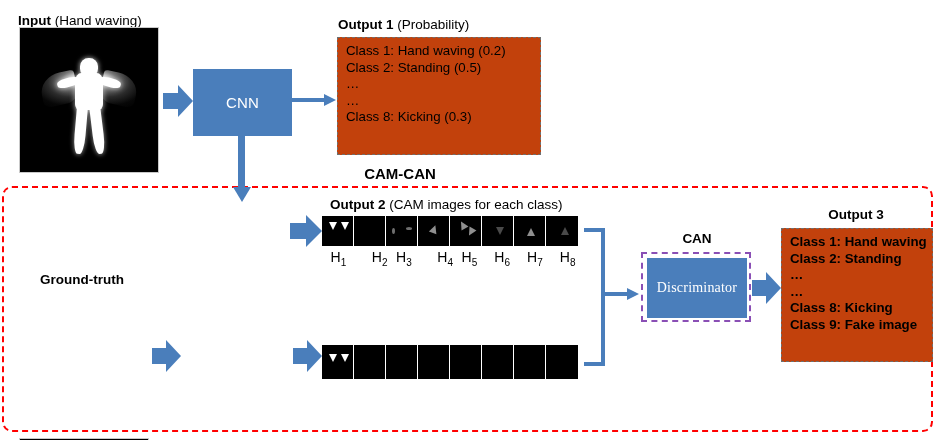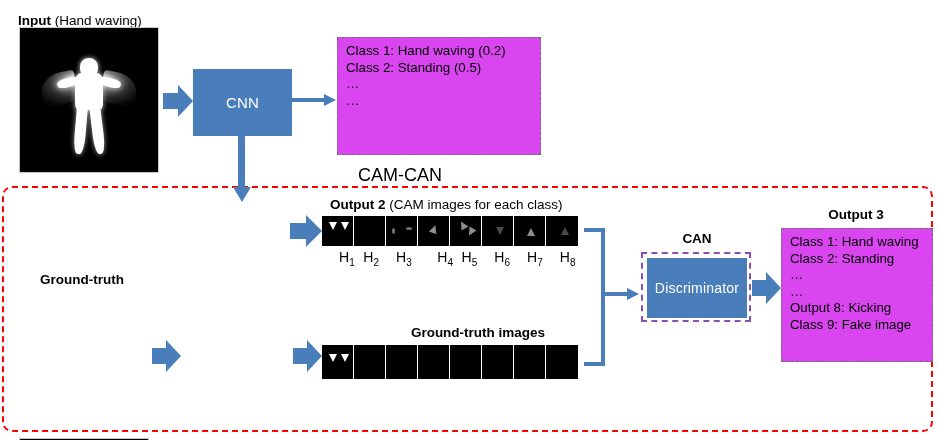--- a/index.html
+++ b/index.html
@@ -14,21 +14,21 @@
   .lbl .n{font-weight:normal;}
   .center{text-align:center;}
 
   
   .pbox{background:#4a7ebb;border:1px solid #4a7ebb;display:flex;
         align-items:center;justify-content:center;color:#ffffff;
         font-size:15px;letter-spacing:.2px;}
   .pbox.small{font-size:14px;}
 
   
-  .dbox{border:1.4px dashed #6f6f6f;background:#d946ef;box-sizing:border-box;
+  .dbox{border:1.4px dashed #6f6f6f;background:#c2410c;box-sizing:border-box;
         padding:5px 7px 5px 8px;}
   .dbox .row{font-size:13.3px;line-height:16.6px;white-space:nowrap;}
   .dbox .dots{letter-spacing:1px;}
 
   
   .camcan-frame{border:2.2px dashed #ff0000;border-radius:10px;box-sizing:border-box;}
   .can-frame{border:2.2px dashed #8a4fb5;box-sizing:border-box;}
 
   
   .imgframe{background:#000;border:1px solid #c9c9c9;box-sizing:border-box;
@@ -72,21 +72,21 @@
   .fatarrow .head{position:absolute;width:0;height:0;}
   .thinarrow .shaft{position:absolute;background:#4a7ebb;}
   .thinarrow .head{position:absolute;width:0;height:0;}
 </style>
 </head>
 <body>
 
 <div class="stage">
 
   <div class="abs camcan-frame" style="left:2px;top:186px;width:931px;height:246px;"></div>
-  <div class="abs lbl center" style="left:340px;top:165px;width:120px;font-weight:normal;font-size:18px;">CAM-CAN</div>
+  <div class="abs lbl center" style="left:340px;top:165px;width:120px;font-weight:bold;font-size:15px;">CAM-CAN</div>
 
   <div class="abs lbl" style="left:18px;top:13px;">
     <b>Input</b><span class="n"> (Hand waving)</span>
   </div>
   <div class="abs imgframe" style="left:19px;top:27px;width:140px;height:146px;">
     <div class="mh">
       <div class="wingL"></div>
       <div class="wingR"></div>
       <div class="armL"></div>
       <div class="armR"></div>
@@ -107,25 +107,29 @@
   <div class="thinarrow" style="position:absolute;left:290px;top:94px;width:48px;height:12px;">
     <div class="shaft" style="left:0;top:4px;width:36px;height:4px;"></div>
     <div class="head" style="left:34px;top:0;border-top:6px solid transparent;border-bottom:6px solid transparent;border-left:12px solid #4a7ebb;"></div>
   </div>
 
   <div class="thinarrow" style="position:absolute;left:233px;top:134px;width:18px;height:70px;">
     <div class="shaft" style="left:5px;top:0;width:7px;height:56px;"></div>
     <div class="head" style="left:0;top:53px;border-left:9px solid transparent;border-right:9px solid transparent;border-top:15px solid #4a7ebb;"></div>
   </div>
 
+  <div class="abs lbl" style="left:338px;top:17px;">
+    <b>Output 1</b><span class="n"> (Probability)</span>
+  </div>
   <div class="abs dbox" style="left:337px;top:37px;width:204px;height:118px;">
     <div class="row">Class 1: Hand waving (0.2)</div>
     <div class="row">Class 2: Standing (0.5)</div>
     <div class="row dots">…</div>
     <div class="row dots">…</div>
+    <div class="row">Class 8: Kicking (0.3)</div>
   </div>
 
 
   <div class="fatarrow" style="left:290px;top:215px;width:32px;height:32px;">
     <div class="shaft" style="left:0;top:8px;width:18px;height:16px;"></div>
     <div class="head" style="left:16px;top:0;border-top:16px solid transparent;border-bottom:16px solid transparent;border-left:16px solid #4a7ebb;"></div>
   </div>
 
   <div class="abs lbl" style="left:330px;top:197px;">
     <b>Output 2</b><span class="n"> (CAM images for each class)</span>
@@ -153,24 +157,24 @@
     </div>
     <div class="tile" style="width:32px;height:30px;border-right:1px solid #fff;">
       <span class="hand dim" style="left:13px;top:12px;transform:rotate(180deg);"></span>
     </div>
     <div class="tile" style="width:32px;height:30px;">
       <span class="hand faint" style="left:15px;top:11px;transform:rotate(180deg);"></span>
     </div>
   </div>
 
   <div class="abs" style="left:322px;top:249px;width:262px;height:20px;display:flex;">
+    <div style="width:33px;text-align:center;font-size:14px;">
+      <span>H</span><sub style="font-size:10px;">1</sub>
+    </div>
     <div style="width:33px;text-align:right;font-size:14px;">
-      <span>H</span><sub style="font-size:10px;">1</sub>
-    </div>
-    <div style="width:33px;text-align:center;font-size:14px;">
       <span>H</span><sub style="font-size:10px;">2</sub>
     </div>
     <div style="width:33px;text-align:center;font-size:14px;">
       <span>H</span><sub style="font-size:10px;">3</sub>
     </div>
     <div style="width:33px;text-align:right;font-size:14px;">
       <span>H</span><sub style="font-size:10px;">4</sub>
     </div>
     <div style="width:33px;text-align:center;font-size:14px;">
       <span>H</span><sub style="font-size:10px;">5</sub>
@@ -196,21 +200,20 @@
     <div class="shaft" style="left:0;top:8px;width:16px;height:16px;"></div>
     <div class="head" style="left:14px;top:0;border-top:16px solid transparent;border-bottom:16px solid transparent;border-left:15px solid #4a7ebb;"></div>
   </div>
 
 
   <div class="fatarrow" style="left:293px;top:340px;width:30px;height:32px;">
     <div class="shaft" style="left:0;top:8px;width:16px;height:16px;"></div>
     <div class="head" style="left:14px;top:0;border-top:16px solid transparent;border-bottom:16px solid transparent;border-left:15px solid #4a7ebb;"></div>
   </div>
 
-  <div class="abs lbl center" style="left:373px;top:325px;width:210px;font-weight:bold;">Ground-truth images</div>
   <div class="abs" style="left:322px;top:345px;width:262px;height:34px;display:flex;">
     <div class="tile" style="width:32px;height:34px;border-right:1px solid #fff;">
       <span class="hand" style="left:7px;top:9px;"></span>
       <span class="hand" style="left:19px;top:9px;"></span>
     </div>
     <div class="tile" style="width:32px;height:34px;border-right:1px solid #fff;"></div>
     <div class="tile" style="width:32px;height:34px;border-right:1px solid #fff;"></div>
     <div class="tile" style="width:32px;height:34px;border-right:1px solid #fff;"></div>
     <div class="tile" style="width:32px;height:34px;border-right:1px solid #fff;"></div>
     <div class="tile" style="width:32px;height:34px;border-right:1px solid #fff;"></div>
@@ -223,30 +226,30 @@
 
   <div class="line" style="left:584px;top:362px;width:21px;height:4px;"></div>
 
   <div class="line" style="left:605px;top:292px;width:24px;height:4px;"></div>
   <div class="thinarrow" style="position:absolute;left:627px;top:288px;width:16px;height:12px;">
     <div class="head" style="left:0;top:0;border-top:6px solid transparent;border-bottom:6px solid transparent;border-left:12px solid #4a7ebb;"></div>
   </div>
 
   <div class="abs lbl center" style="left:642px;top:231px;width:110px;font-weight:bold;">CAN</div>
   <div class="abs can-frame" style="left:641px;top:252px;width:110px;height:70px;"></div>
-  <div class="abs pbox small" style="left:647px;top:258px;width:98px;height:58px;">Discriminator</div>
+  <div class="abs pbox small" style="left:647px;top:258px;width:98px;height:58px;font-family:Liberation Serif, serif;">Discriminator</div>
 
   <div class="fatarrow" style="left:752px;top:272px;width:30px;height:32px;">
     <div class="shaft" style="left:0;top:8px;width:16px;height:16px;"></div>
     <div class="head" style="left:14px;top:0;border-top:16px solid transparent;border-bottom:16px solid transparent;border-left:15px solid #4a7ebb;"></div>
   </div>
 
   <div class="abs lbl center" style="left:781px;top:207px;width:150px;font-weight:bold;">Output 3</div>
-  <div class="abs dbox" style="left:781px;top:228px;width:152px;height:134px;">
+  <div class="abs dbox" style="left:781px;top:228px;width:152px;height:134px;font-weight:bold;">
     <div class="row">Class 1: Hand waving</div>
     <div class="row">Class 2: Standing</div>
     <div class="row dots">…</div>
     <div class="row dots">…</div>
-    <div class="row">Output 8: Kicking</div>
+    <div class="row">Class 8: Kicking</div>
     <div class="row">Class 9: Fake image</div>
   </div>
 
 </div>
 
 </body></html>

